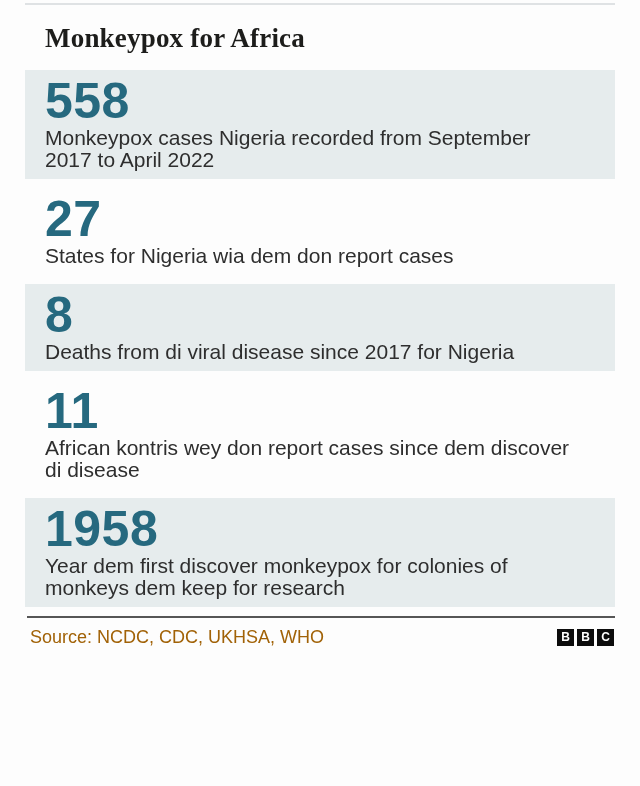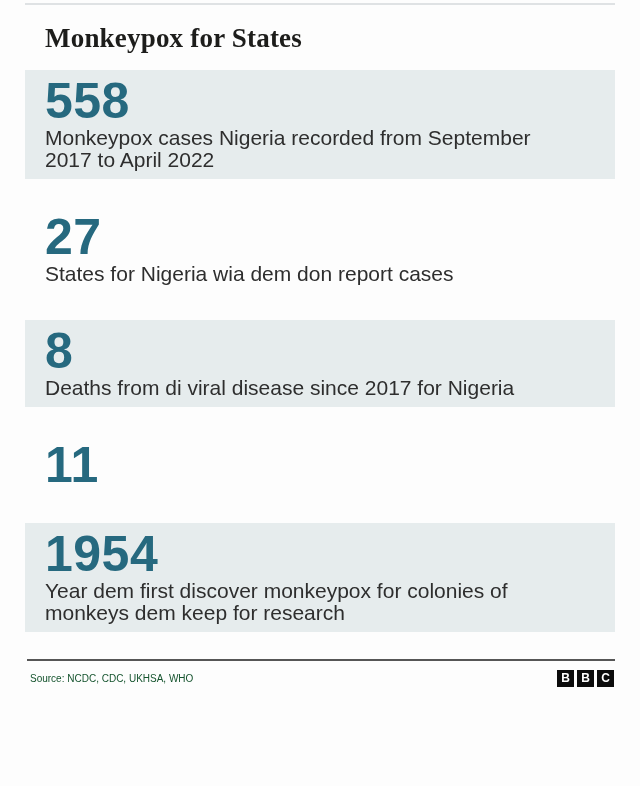--- a/index.html
+++ b/index.html
@@ -22,21 +22,21 @@
     font-weight: 700;
     font-size: 27px;
     line-height: 30px;
     color: #1d1d1b;
     margin: 18px 25px 17px 45px;
     letter-spacing: 0.2px;
   }
   .stats { margin: 0 25px; }
   .stat {
     padding: 8px 20px 8px 20px;
-    margin-bottom: 27px;
+    margin-bottom: 9px;
   }
   .stat:nth-child(odd) { background: #e6eced; }
   .stat-value {
     display: block;
     font-size: 50px;
     line-height: 46px;
     font-weight: 700;
     color: #26697f;
     letter-spacing: 0.5px;
   }
@@ -52,22 +52,22 @@
     background: #565656;
     margin: 8px 25px 0 27px;
   }
   .footer-row {
     display: flex;
     justify-content: space-between;
     align-items: center;
     margin: 9px 26px 0 30px;
   }
   .source {
-    font-size: 10px;
-    color: #14532d;
+    font-size: 18px;
+    color: #a16207;
     text-align: right;
   }
   .bbc-logo { display: flex; gap: 3px; }
   .bbc-block {
     width: 17px;
     height: 17px;
     background: #0c0c0c;
     color: #ffffff;
     font-weight: 700;
     font-size: 12px;
@@ -77,21 +77,21 @@
     justify-content: center;
   }
 </style>
 </head>
 <body>
 
 <div class="page">
 
   <div class="top-rule"></div>
 
-  <h1 class="title">Monkeypox for States</h1>
+  <h1 class="title">Monkeypox for Africa</h1>
 
   <div class="stats">
 
     <section class="stat">
       <span class="stat-value">558</span>
       <p class="stat-desc">Monkeypox cases Nigeria recorded from September 2017 to April 2022</p>
     </section>
 
     <section class="stat">
       <span class="stat-value">27</span>
@@ -99,24 +99,25 @@
     </section>
 
     <section class="stat">
       <span class="stat-value">8</span>
       <p class="stat-desc">Deaths from di viral disease since 2017 for Nigeria</p>
     </section>
 
 
     <section class="stat">
       <span class="stat-value">11</span>
+      <p class="stat-desc">African kontris wey don report cases since dem discover di disease</p>
     </section>
 
     <section class="stat">
-      <span class="stat-value">1954</span>
+      <span class="stat-value">1958</span>
       <p class="stat-desc">Year dem first discover monkeypox for colonies of monkeys dem keep for research</p>
     </section>
 
   </div>
 
   <div class="footer-rule"></div>
 
   <div class="footer-row">
     <span class="source">Source: NCDC, CDC, UKHSA, WHO</span>
     <div class="bbc-logo">

